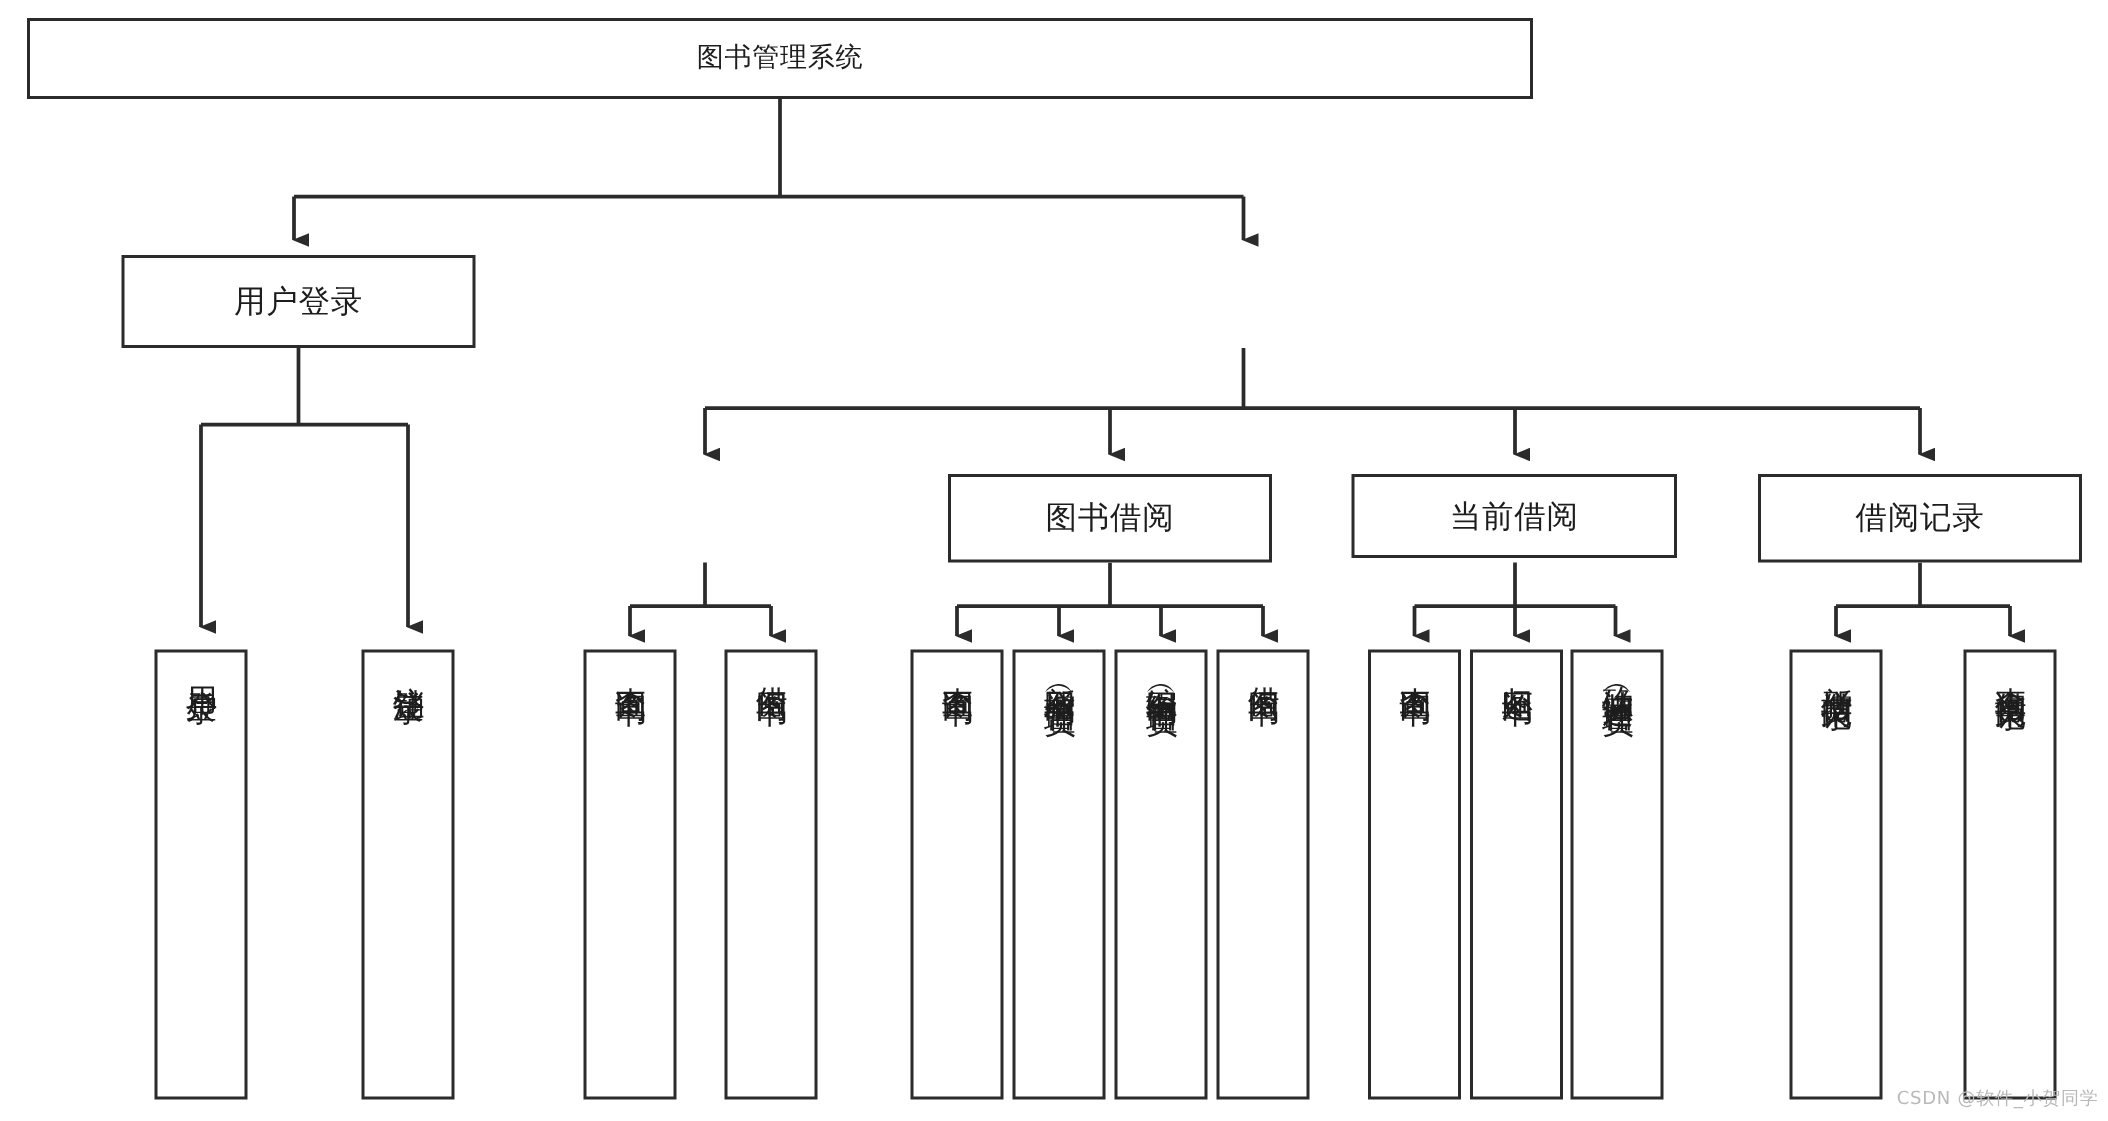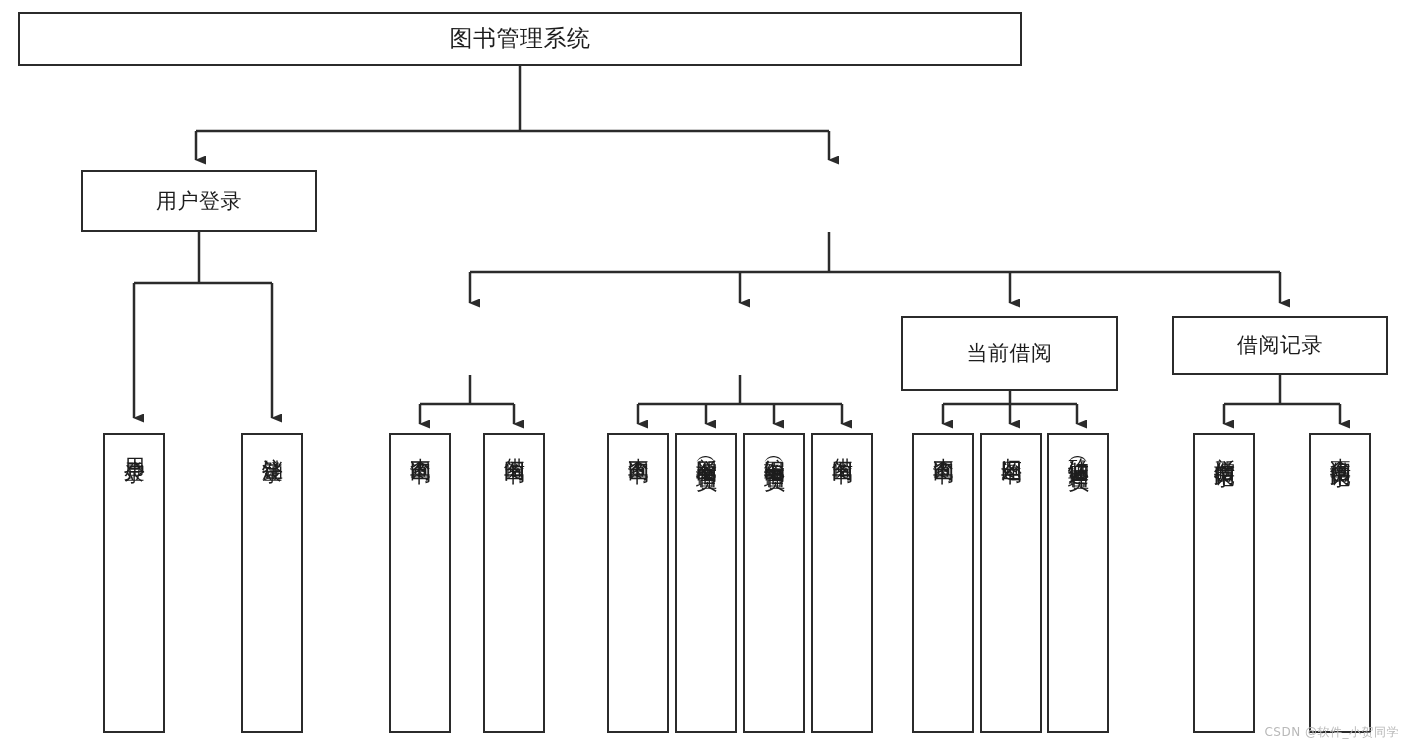--- a/index.html
+++ b/index.html
@@ -41,21 +41,21 @@
     display: block;
     text-align: center;
     white-space: pre-line;
   }
   
   .node.horizontal .node-label {
     font-size: 21px;
     letter-spacing: 0.5px;
   }
   .node.root .node-label {
-    font-size: 23px;
+    font-size: 18px;
   }
   
   .node.vertical {
     align-items: flex-start;
     justify-content: center;
     padding-top: 6px;
   }
   .node.vertical .node-label {
     writing-mode: vertical-rl;
     text-orientation: upright;
@@ -131,21 +131,24 @@
   </svg>
 
   <div class="node horizontal root" style="left:18px; top:12px; width:1004px; height:54px;">
     <span class="node-label">图书管理系统</span>
   </div>
 
   <div class="node horizontal" style="left:81px; top:170px; width:236px; height:62px;">
     <span class="node-label">用户登录</span>
   </div>
 
-  <div class="node horizontal" style="left:901px; top:316px; width:217px; height:75px;">
+  <div class="node horizontal" style="left:632px; top:316px; width:216px; height:59px;">
+    <span class="node-label">图书借阅</span>
+  </div>
+  <div class="node horizontal" style="left:901px; top:316px; width:217px; height:56px;">
     <span class="node-label">当前借阅</span>
   </div>
   <div class="node horizontal" style="left:1172px; top:316px; width:216px; height:59px;">
     <span class="node-label">借阅记录</span>
   </div>
 
   <div class="node vertical" style="left:103px; top:433px; width:62px; height:300px;">
     <span class="node-label">用户登录</span>
   </div>
   <div class="node vertical" style="left:241px; top:433px; width:62px; height:300px;">

